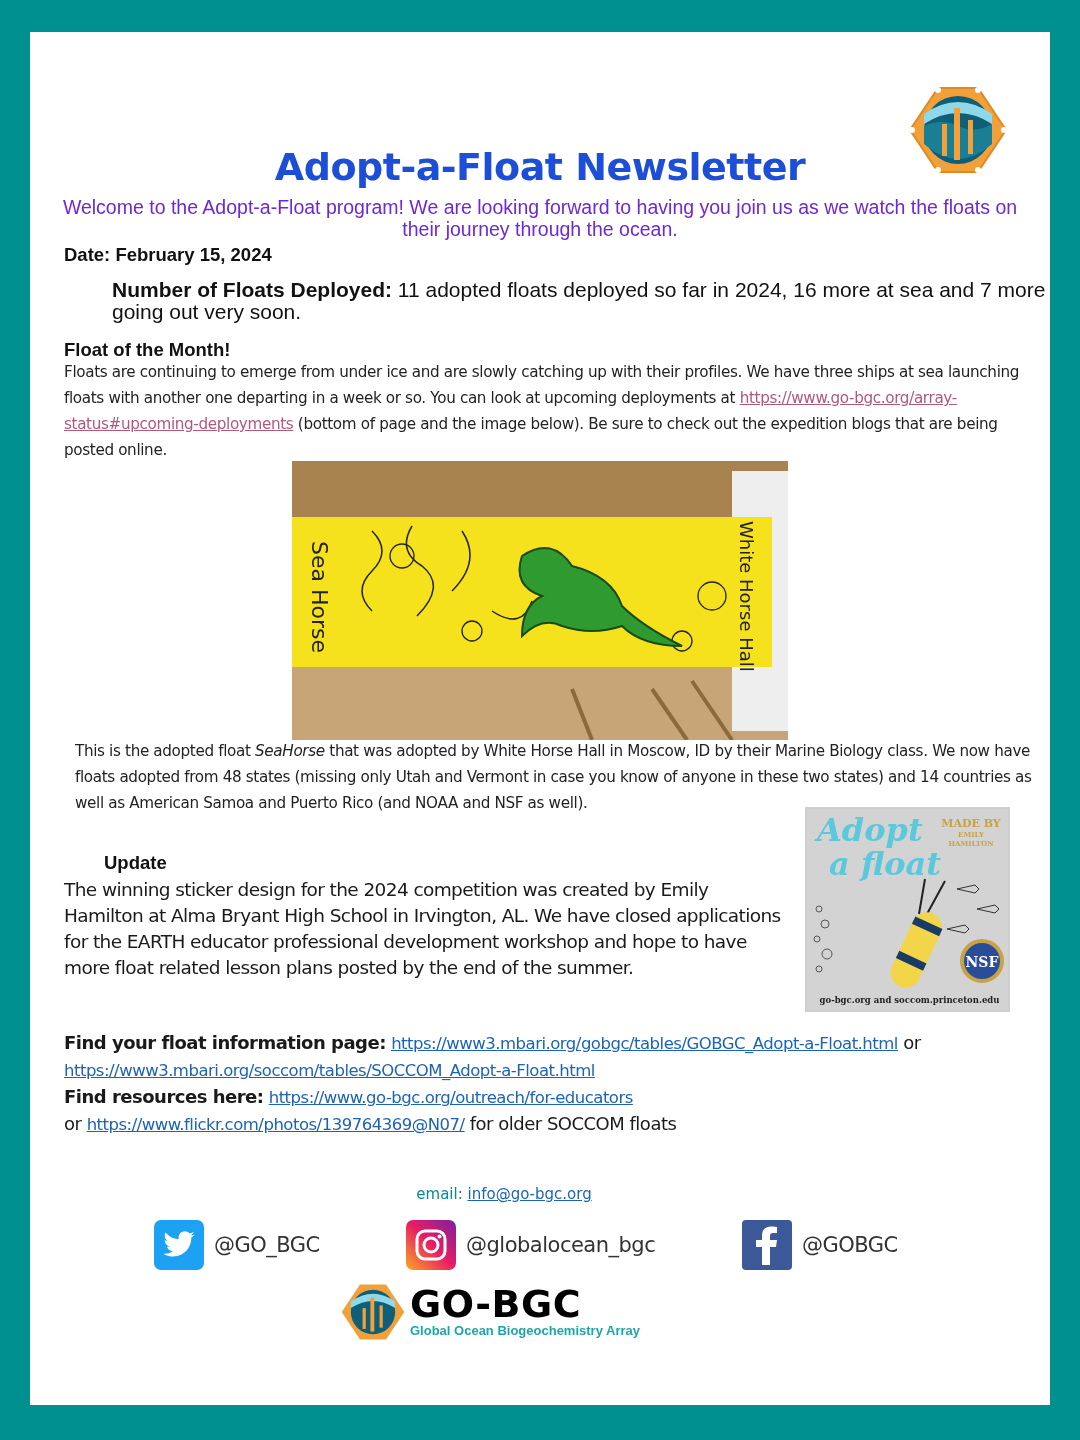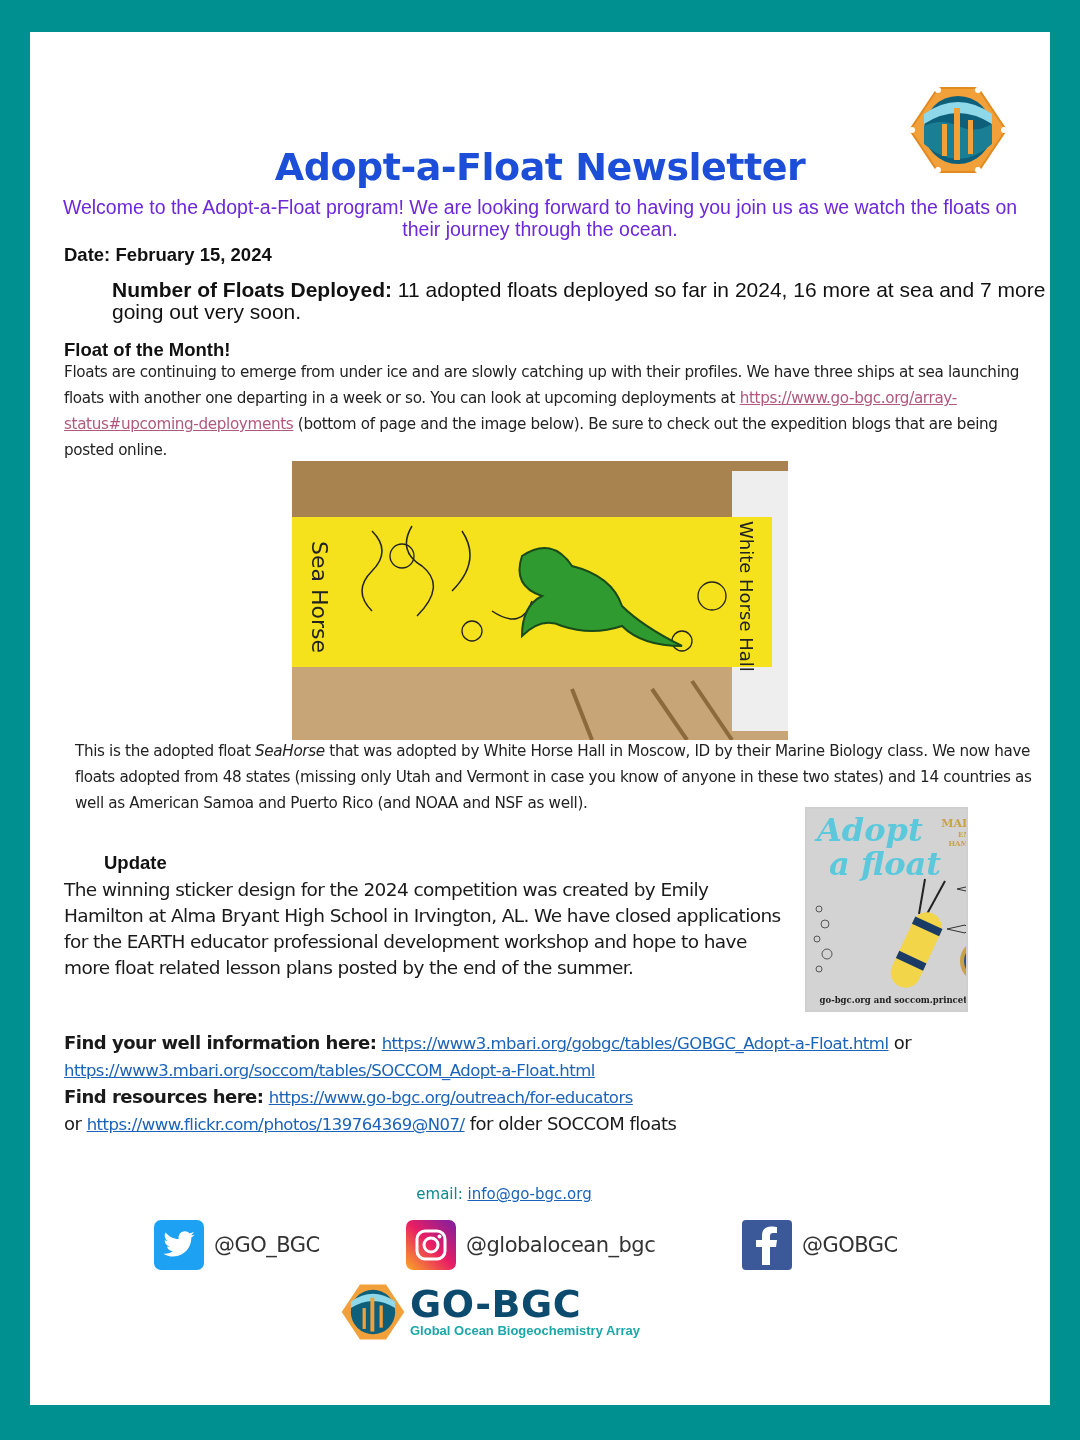--- a/index.html
+++ b/index.html
@@ -12,32 +12,32 @@
   .welcome { left: 20px; width: 980px; top: 164px; text-align: center; font-size: 19.5px; line-height: 22px; color: #6d28d9; }
   .date { left: 34px; top: 212px; font-size: 18.5px; font-weight: bold; }
   .deployed { left: 34px; top: 247px; width: 960px; font-size: 21px; line-height: 22px; margin-left: 48px; }
   .deployed b { font-weight: bold; }
   .h-month { left: 34px; top: 307px; font-size: 18.5px; font-weight: bold; }
   .body-text { font-family: "DejaVu Sans", sans-serif; font-size: 15.2px; line-height: 26px; color: #222; letter-spacing: -0.35px; }
   .month-text { left: 34px; top: 327px; width: 960px; }
   .month-text a { color: #b0587e; }
   .photo { left: 262px; top: 429px; width: 496px; height: 279px; overflow: hidden; background: #b89366; }
   .caption { left: 45px; top: 706px; width: 960px; }
-  .sticker { left: 775px; top: 775px; width: 163px; height: 205px; border: 2px solid #cfcfcf; background: #d3d3d3; overflow: hidden; }
+  .sticker { left: 775px; top: 775px; width: 205px; height: 205px; border: 2px solid #cfcfcf; background: #d3d3d3; overflow: hidden; }
   .h-update { left: 34px; top: 820px; font-size: 18.5px; font-weight: bold; margin-left: 40px; }
   .update-text { left: 34px; top: 845px; width: 720px; font-family: "DejaVu Sans", sans-serif; font-size: 18.5px; line-height: 26px; color: #1a1a1a; letter-spacing: -0.6px; }
   .links { left: 34px; top: 998px; width: 970px; font-family: "DejaVu Sans", sans-serif; font-size: 18px; line-height: 26px; color: #1a1a1a; letter-spacing: -0.5px; }
   .links b { font-weight: bold; }
   .links a { color: #1a63b8; font-size: 16.5px; }
   .email { left: 0; width: 948px; top: 1153px; text-align: center; font-family: "DejaVu Sans", sans-serif; font-size: 15px; color: #0a8b8a; }
   .email a { color: #1a63b8; }
   .social { top: 1187px; height: 52px; display: flex; align-items: center; gap: 10px; font-family: "DejaVu Sans", sans-serif; font-size: 21px; color: #333; letter-spacing: -0.5px; }
   .social .ico { width: 50px; height: 50px; border-radius: 7px; display: flex; align-items: center; justify-content: center; }
   .brand { left: 310px; top: 1250px; height: 60px; display: flex; align-items: center; gap: 4px; }
-  .brand-text .big { font-family: "DejaVu Sans", sans-serif; font-weight: bold; font-size: 38px; color: #0c4a6e; line-height: 38px; letter-spacing: 0.5px; }
+  .brand-text .big { font-family: "DejaVu Sans", sans-serif; font-weight: bold; font-size: 38px; color: #000000; line-height: 38px; letter-spacing: 0.5px; }
   .brand-text .small { font-family: Liberation Sans, sans-serif; font-weight: bold; font-size: 13px; color: #1da6a8; line-height: 16px; }
 </style>
 </head>
 <body>
 
 <div class="page">
 
   <div class="abs" style="left:878px; top:52px; width:100px; height:92px;">
     <svg width="100" height="92" viewBox="0 0 100 92">
       <polygon points="30,4 70,4 98,46 70,88 30,88 2,46" fill="#f2a03a" stroke="#e08a20" stroke-width="2"></polygon>
@@ -121,21 +121,21 @@
       <text x="175" y="98" text-anchor="middle" font-family="DejaVu Serif, serif" font-weight="bold" font-size="14" fill="#fff">NSF</text>
     </svg>
     <div class="abs" style="left:6px; top:186px; width:193px; text-align:center; font-family:'DejaVu Serif', serif; font-weight:bold; font-size:8.5px; color:#222;">go-bgc.org and soccom.princeton.edu</div>
   </div>
 
   <div class="abs h-update">Update</div>
   <div class="abs update-text">The winning sticker design for the 2024 competition was created by Emily Hamilton at Alma Bryant High School in Irvington, AL. We have closed applications for the EARTH educator professional development workshop and hope to have more float related lesson plans posted by the end of the summer.</div>
 
   <div class="abs links">
     <div>
-      <b>Find your well information here:</b>
+      <b>Find your float information page:</b>
       <a href="#">https://www3.mbari.org/gobgc/tables/GOBGC_Adopt-a-Float.html</a><span> or</span>
     </div>
     <div>
       <a href="#">https://www3.mbari.org/soccom/tables/SOCCOM_Adopt-a-Float.html</a>
     </div>
     <div>
       <b>Find resources here:</b>
       <a href="#">https://www.go-bgc.org/outreach/for-educators</a>
     </div>
     <div>

